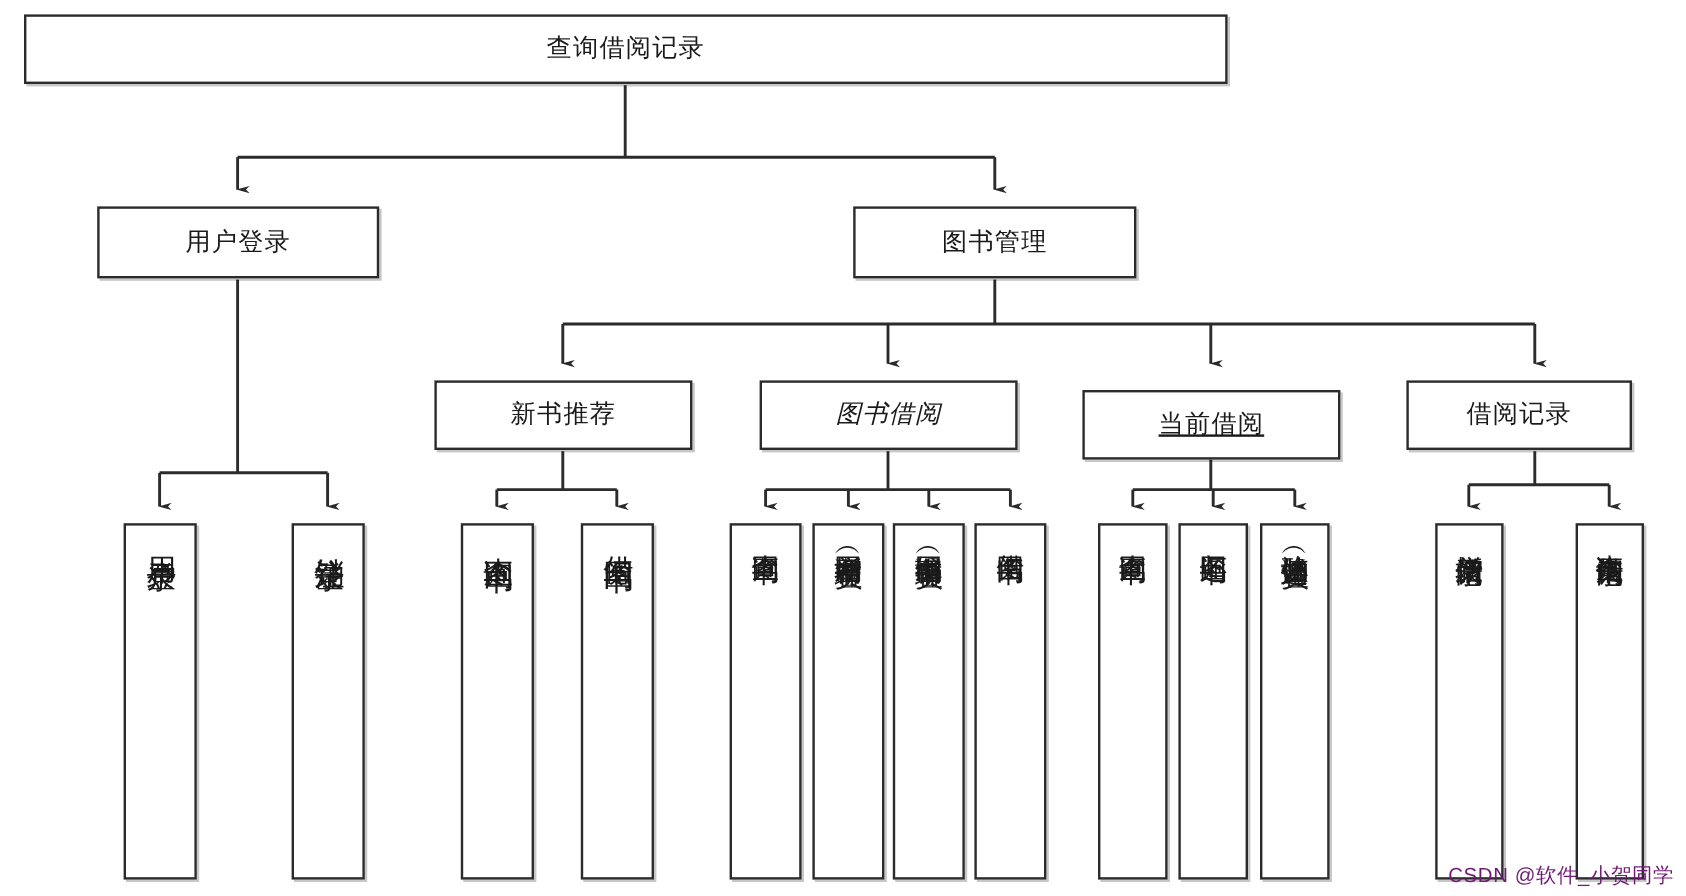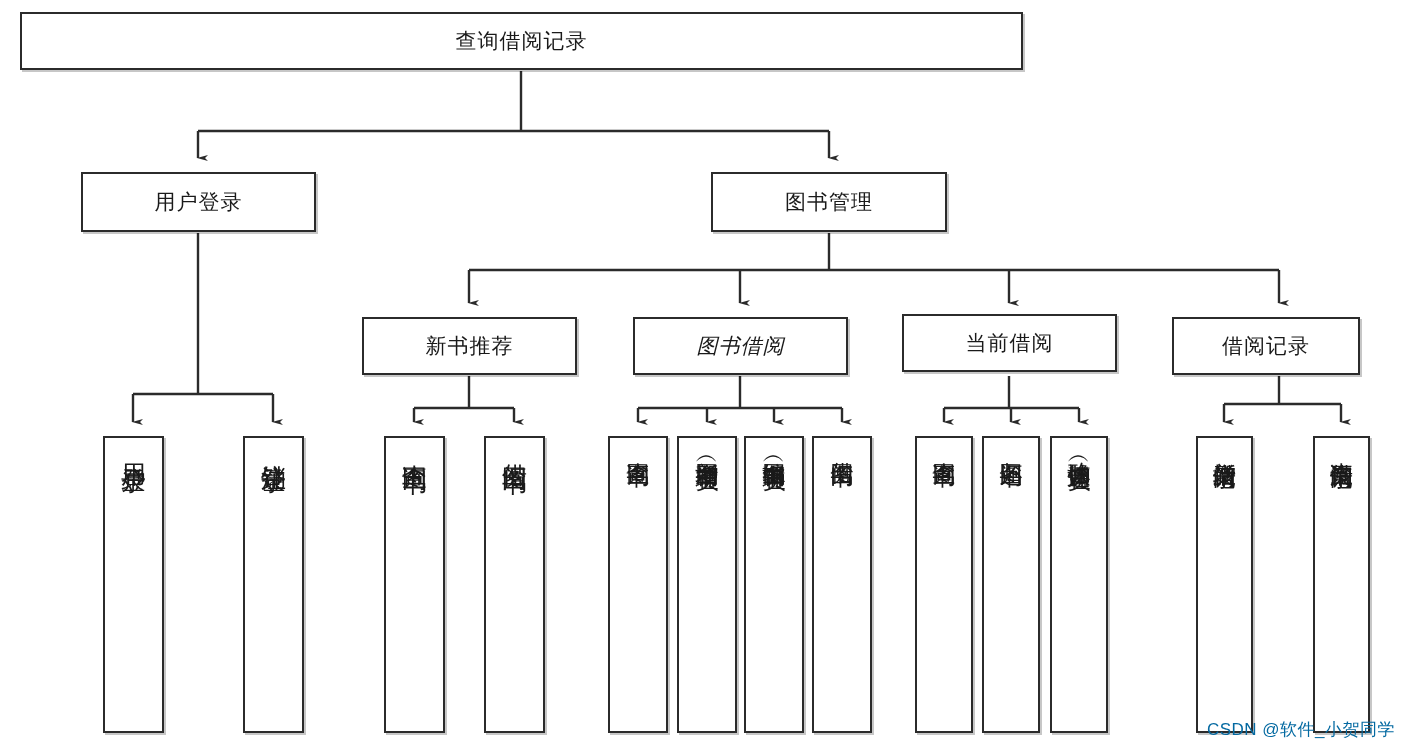--- a/index.html
+++ b/index.html
@@ -62,21 +62,21 @@
   }
   .node.v.narrow .label {
     font-size: 23px;
     letter-spacing: 1px;
   }
   .watermark {
     position: absolute;
     right: 10px;
     bottom: 6px;
     font-size: 17px;
-    color: #0369a1;
+    color: #701a75;
     letter-spacing: 0.5px;
     white-space: nowrap;
     margin-left: 29px;
   }
 </style>
 </head>
 <body>
 
 <div id="canvas">
 
@@ -140,21 +140,21 @@
   <div class="node h" style="left:711px; top:172px; width:236px; height:60px;">
     <span class="label">图书管理</span>
   </div>
 
   <div class="node h" style="left:362px; top:317px; width:215px; height:58px;">
     <span class="label">新书推荐</span>
   </div>
   <div class="node h" style="left:633px; top:317px; width:215px; height:58px;font-style:italic;">
     <span class="label">图书借阅</span>
   </div>
-  <div class="node h" style="left:902px; top:314px; width:215px; height:58px;">
+  <div class="node h" style="left:902px; top:325px; width:215px; height:58px;text-decoration:underline;">
     <span class="label">当前借阅</span>
   </div>
   <div class="node h" style="left:1172px; top:317px; width:188px; height:58px;">
     <span class="label">借阅记录</span>
   </div>
 
   <div class="node v" style="left:103px; top:436px; width:61px; height:297px;">
     <span class="label">用户登录</span>
   </div>
   <div class="node v" style="left:243px; top:436px; width:61px; height:297px;">

